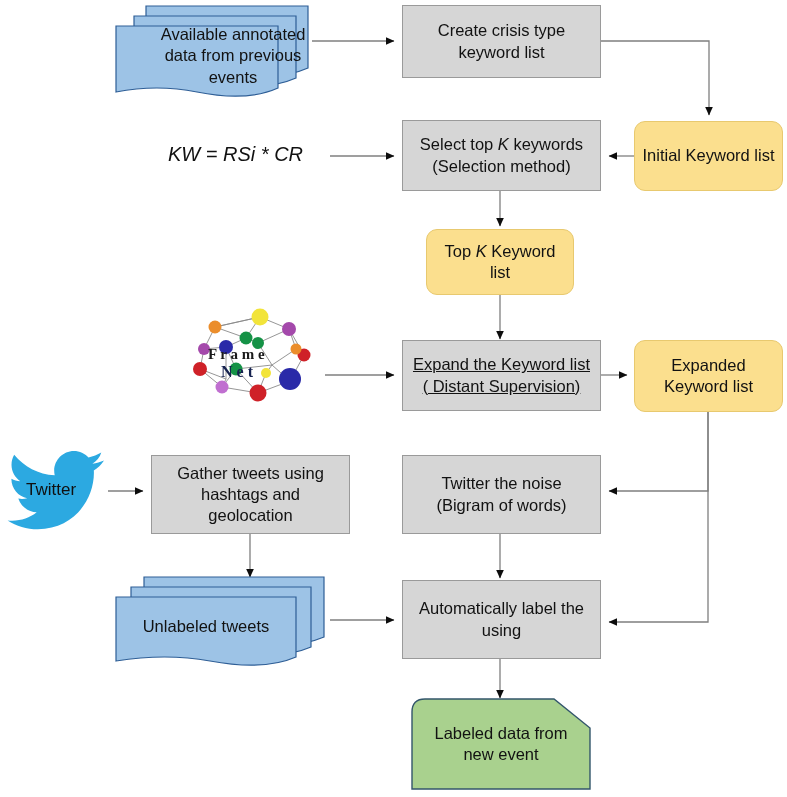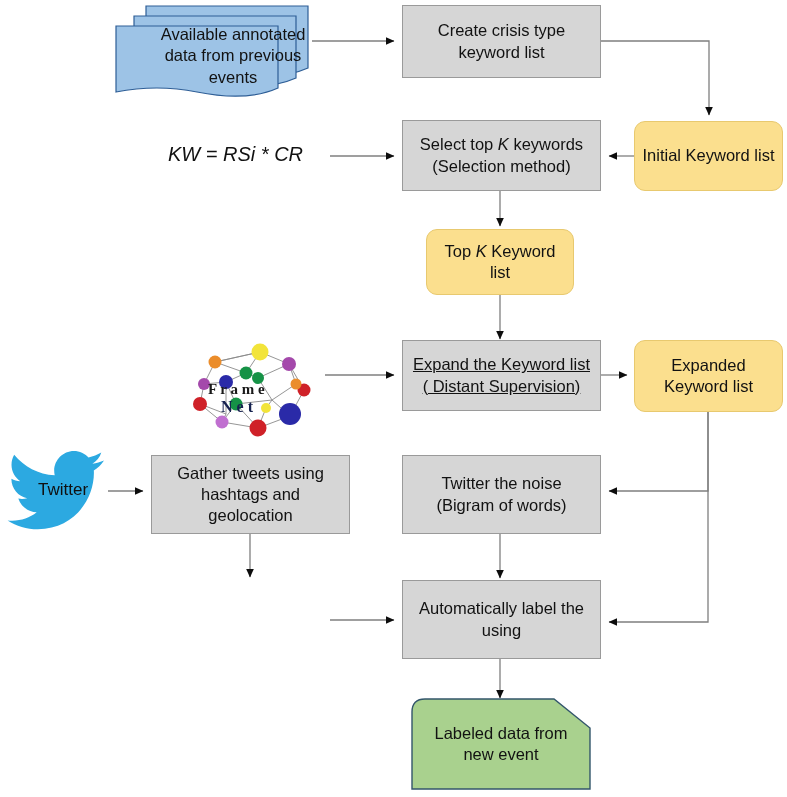--- a/index.html
+++ b/index.html
@@ -113,21 +113,21 @@
     </span>
   </div>
 
   <div class="node ydata" style="left:426px;top:229px;width:148px;height:66px;">
     <span class="lbl">
       <span><span>Top </span><span class="em">K</span><span> Keyword</span></span><br>
       <span>list</span>
     </span>
   </div>
 
-  <div style="position:absolute;left:186px;top:342px;width:140px;height:96px;">
+  <div style="position:absolute;left:186px;top:307px;width:140px;height:96px;">
     <svg class="art" style="left:0;top:0;width:140px;height:96px;" viewBox="0 0 140 96">
       <g stroke="#8a8a8a" stroke-width="0.9" fill="none">
         <path d="M29,20 L74,10 L29,20 L18,42 L18,42 L14,62 L14,62 L36,80 L36,80 L72,86 L72,86 L104,74 L104,74 L118,48 L118,48 L103,22 L103,22 L74,10"></path>
         <path d="M29,20 L60,31 L60,31 L74,10"></path>
         <path d="M60,31 L72,36 L72,36 L103,22"></path>
         <path d="M18,42 L40,40 L40,40 L60,31"></path>
         <path d="M40,40 L50,62 L50,62 L36,80"></path>
         <path d="M50,62 L72,86"></path>
         <path d="M50,62 L86,58 L86,58 L104,74"></path>
         <path d="M86,58 L110,42 L110,42 L118,48"></path>
@@ -169,36 +169,46 @@
   </div>
 
   <div style="position:absolute;left:4px;top:446px;width:106px;height:96px;">
     <svg class="art" style="left:0;top:0;width:106px;height:96px;" viewBox="0 0 106 96">
       <path fill="#2ca9e1" d="M100,14.5c-3.6,1.6-7.5,2.7-11.6,3.2c4.2-2.5,7.4-6.5,8.9-11.2c-3.9,2.3-8.2,4-12.8,4.9
         C80.8,7.5,75.6,5,69.9,5C59,5,50.2,13.9,50.2,24.8c0,1.6,0.2,3.1,0.5,4.5C34.3,28.5,19.9,20.7,10.2,8.8
         c-1.7,2.9-2.7,6.4-2.7,10c0,6.8,3.5,12.9,8.8,16.4c-3.2-0.1-6.3-1-8.9-2.5c0,0.1,0,0.2,0,0.3c0,9.5,6.8,17.5,15.8,19.3
         c-1.6,0.5-3.4,0.7-5.2,0.7c-1.3,0-2.5-0.1-3.7-0.4c2.5,7.8,9.8,13.5,18.4,13.7c-6.7,5.3-15.2,8.4-24.4,8.4c-1.6,0-3.1-0.1-4.7-0.3
         c8.7,5.6,19.1,8.8,30.2,8.8c36.3,0,56.1-30,56.1-56.1c0-0.9,0-1.7-0.1-2.5C93.8,22.1,97.3,18.6,100,14.5z"></path>
     </svg>
-    <div class="twlabel" style="left:22px;top:34px;margin-left:12px;">
+    <div class="twlabel" style="left:22px;top:34px;">
       <span>Twitter</span>
     </div>
   </div>
 
   <div class="node proc" style="left:151px;top:455px;width:199px;height:79px;">
     <span class="lbl">Gather tweets using hashtags and geolocation</span>
   </div>
 
   <div class="node proc" style="left:402px;top:455px;width:199px;height:79px;">
     <span class="lbl">
       <span>Twitter the noise</span><br>
       <span>(Bigram of words)</span>
     </span>
   </div>
 
+  <div class="stack" style="left:112px;top:573px;width:220px;height:96px;">
+    <svg class="art" style="left:0;top:0;width:220px;height:96px;" viewBox="0 0 220 96">
+      <path d="M32,4 H212 V64 Q180,78 126,68 Q82,60 32,68 Z" fill="#9dc3e6" stroke="#2e5e96" stroke-width="1.2"></path>
+      <path d="M19,14 H199 V74 Q167,88 113,78 Q69,70 19,78 Z" fill="#9dc3e6" stroke="#2e5e96" stroke-width="1.2"></path>
+      <path d="M4,24 H184 V84 Q152,98 98,88 Q54,80 4,88 Z" fill="#9dc3e6" stroke="#2e5e96" stroke-width="1.2"></path>
+    </svg>
+    <div class="stxt" style="left:4px;top:24px;width:180px;height:60px;">
+      <span class="lbl">Unlabeled tweets</span>
+    </div>
+  </div>
 
   <div class="node proc" style="left:402px;top:580px;width:199px;height:79px;">
     <span class="lbl">
       <span>Automatically label the</span><br>
       <span>using</span>
     </span>
   </div>
 
   <div class="greenwrap" style="left:411px;top:698px;width:180px;height:92px;border-radius:30px;">
     <svg class="art" style="left:0;top:0;width:180px;height:92px;" viewBox="0 0 180 92">

